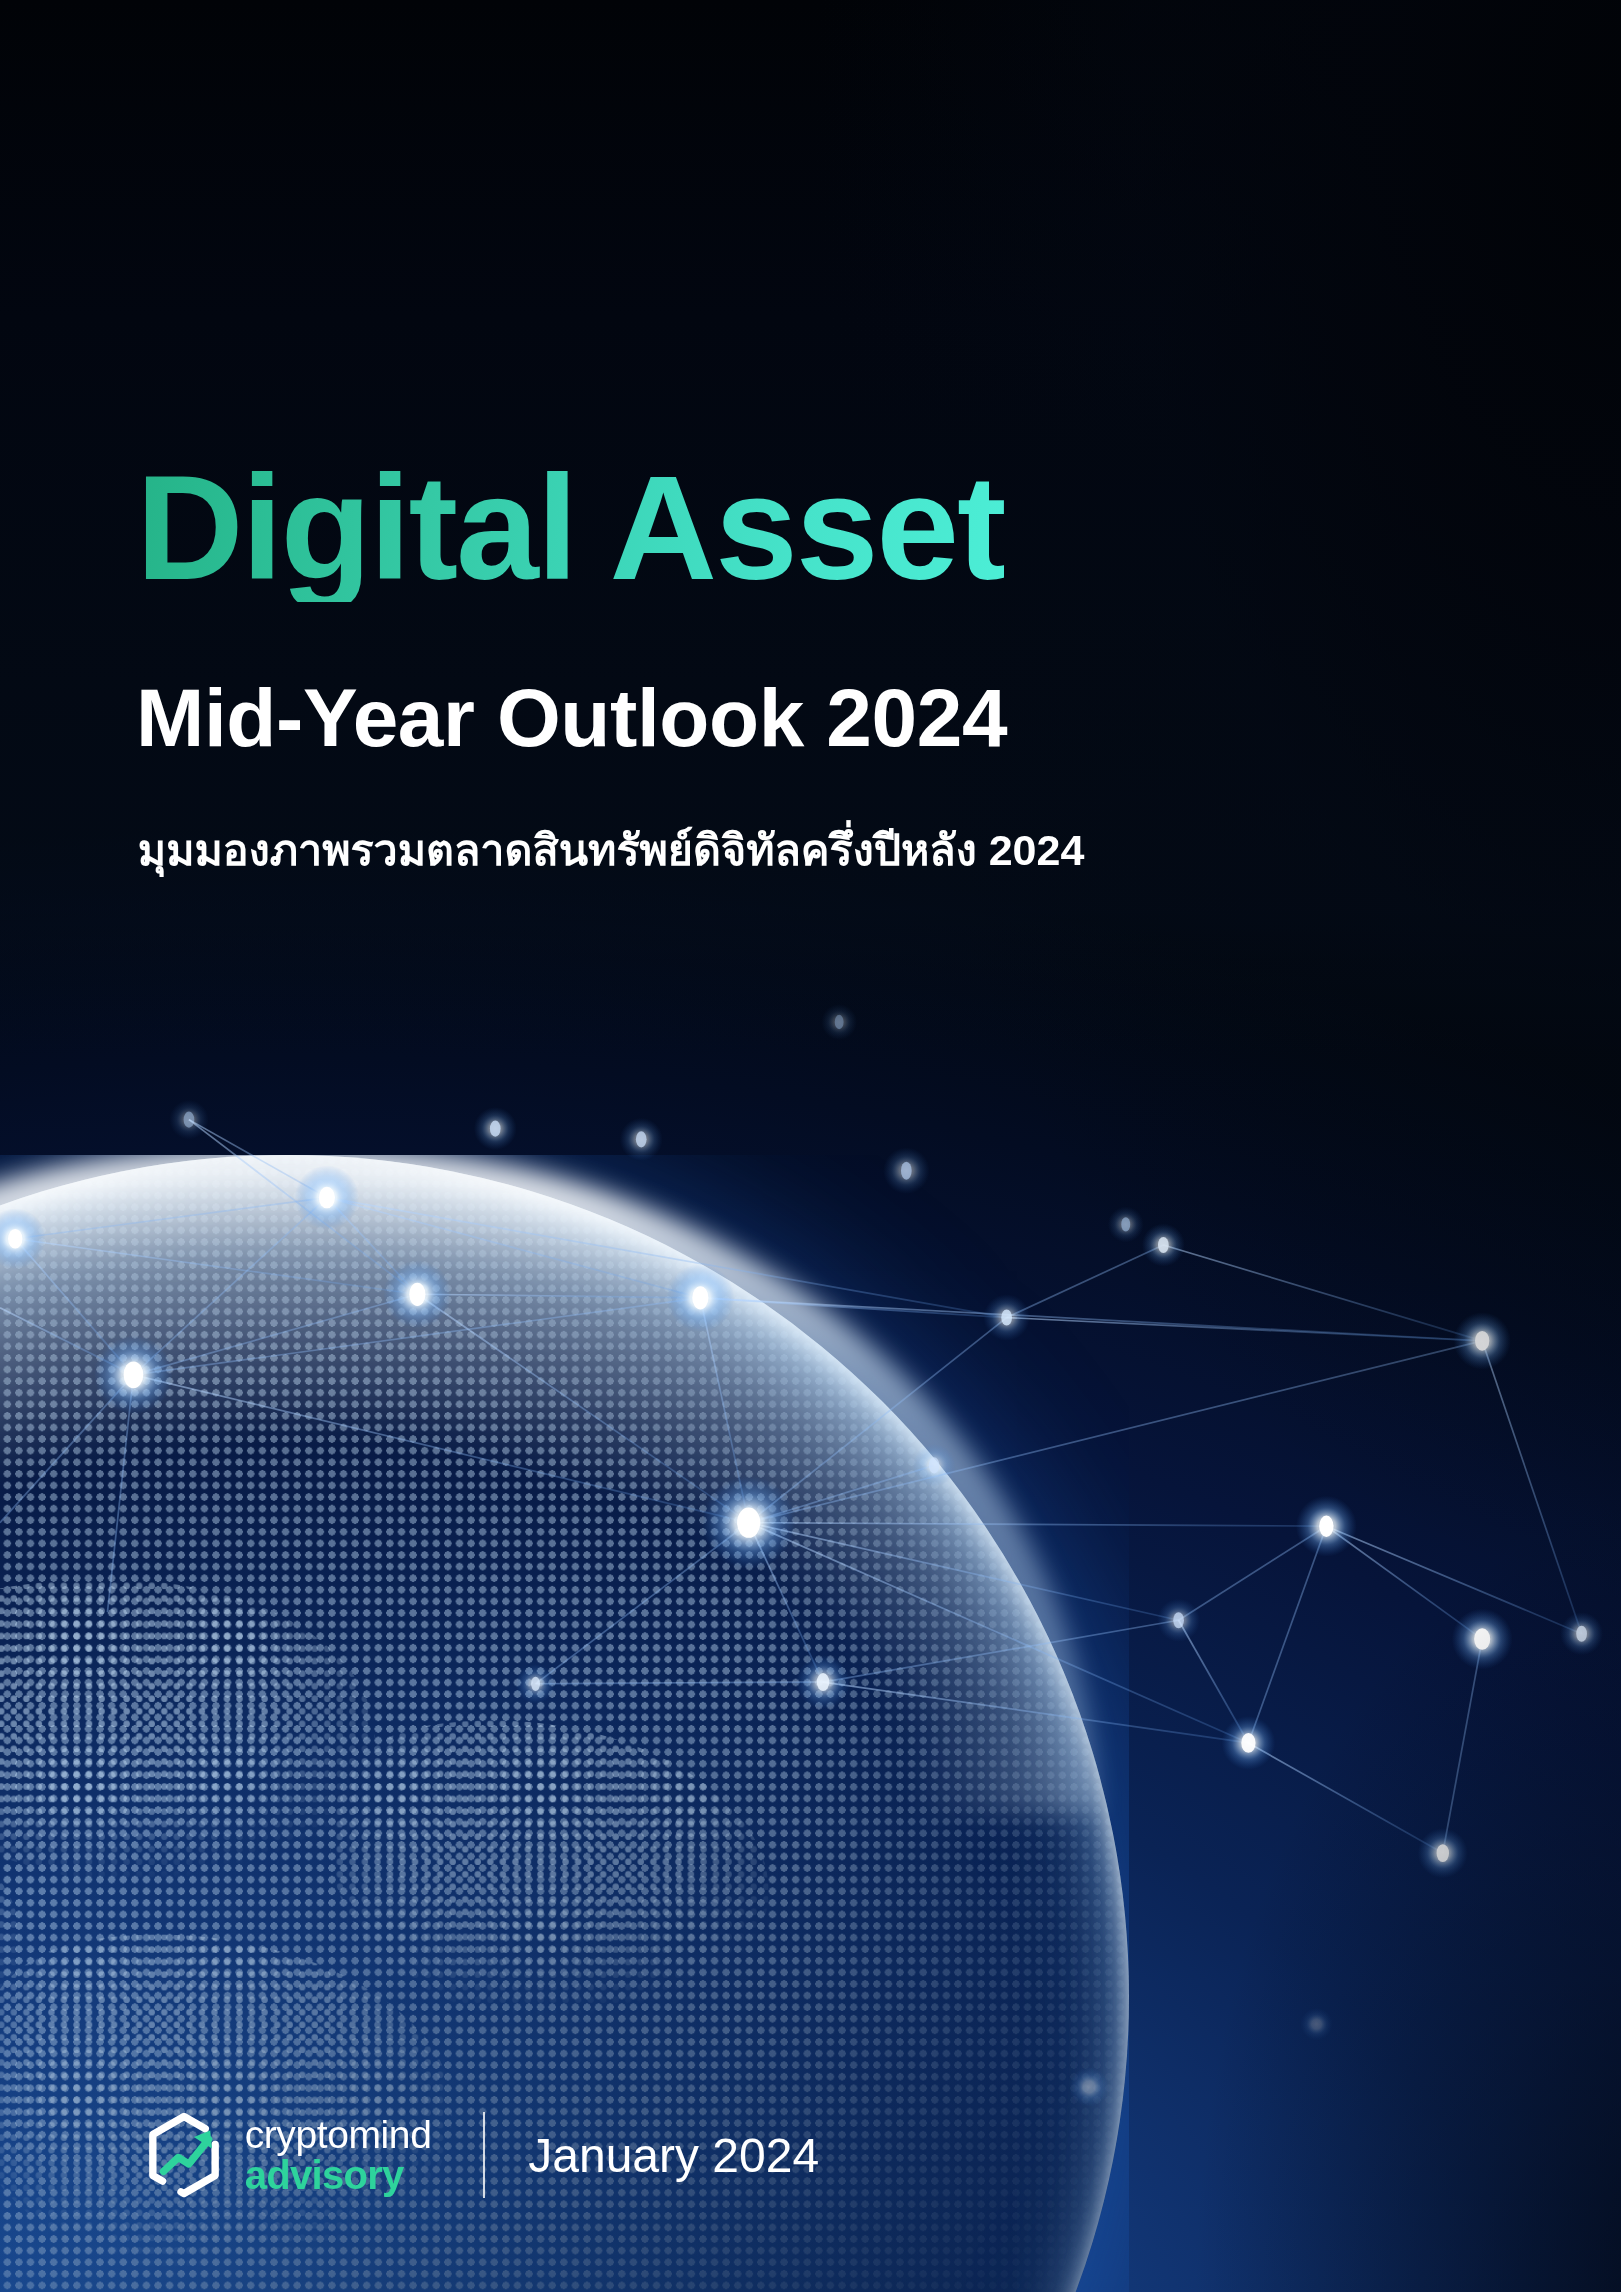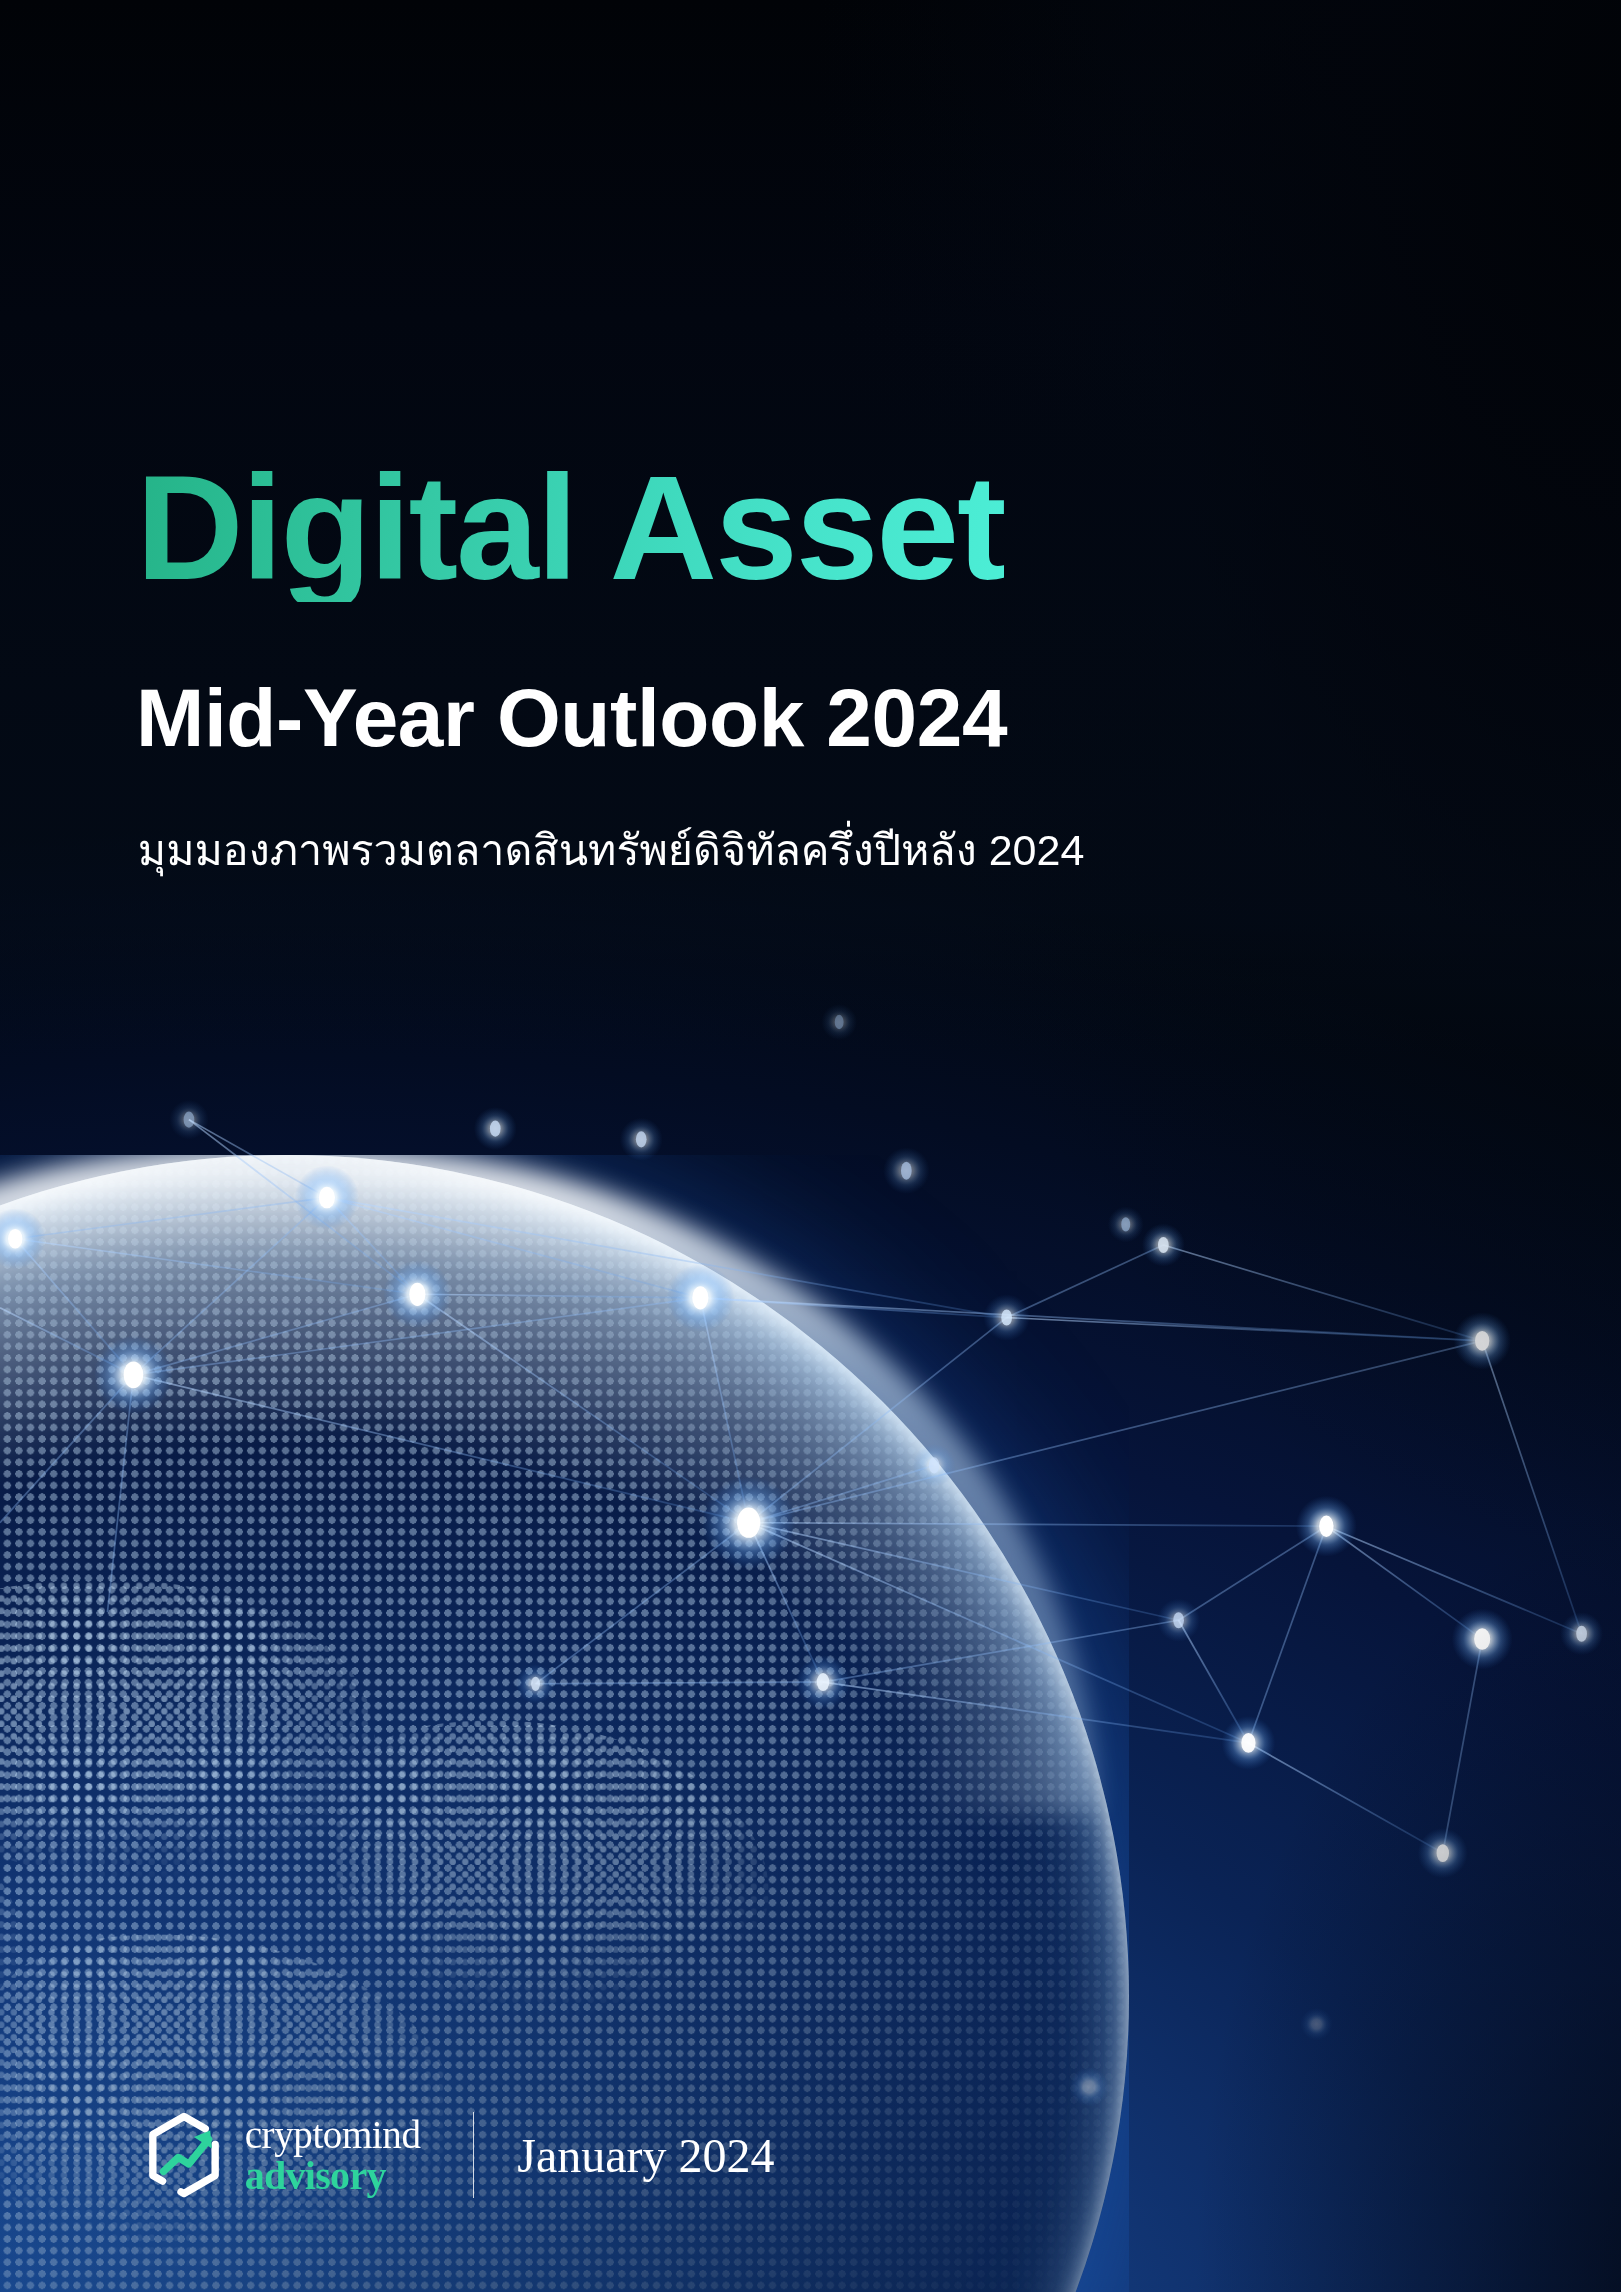--- a/index.html
+++ b/index.html
@@ -150,34 +150,33 @@
     color: #ffffff;
     white-space: nowrap;
   }
   .subtitle-th {
     position: absolute;
     top: 824px;
     left: 1.8px;
     margin: 0;
     font-size: 43px;
     line-height: 1.25;
-    font-weight: 400;
+    font-weight: 700;
     color: #ffffff;
     white-space: nowrap;
   }
 
   
   .footer {
     position: absolute;
     left: 143px;
     bottom: 88px;
     display: flex;
     align-items: center;
     height: 100px;
-    font-family: Liberation Serif, serif;
   }
   .logo {
     display: flex;
     align-items: center;
     gap: 19.7px;
   }
   .logo-mark {
     width: 82px;
     height: 86px;
     flex: 0 0 auto;

